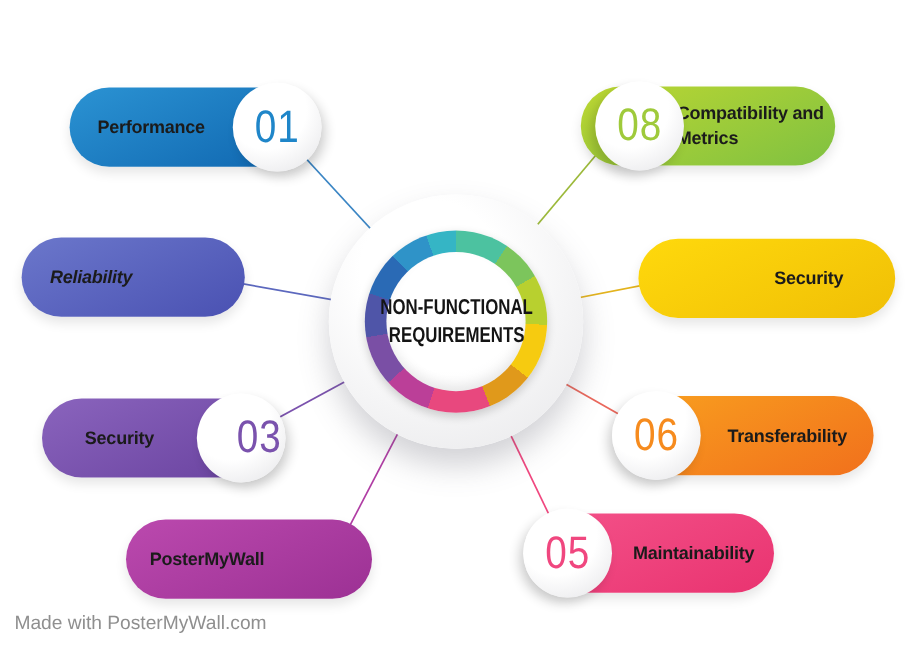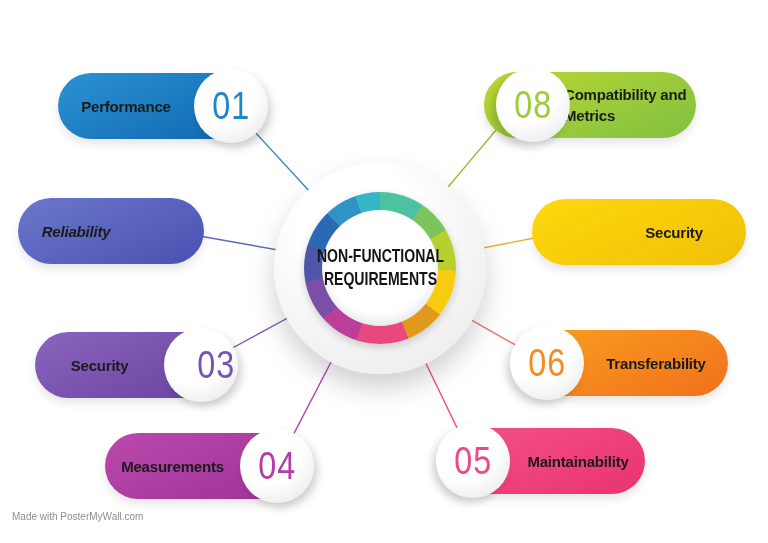--- a/index.html
+++ b/index.html
@@ -55,21 +55,21 @@
     background:radial-gradient(circle at 45% 35%, #ffffff 60%, #f2f2f3 100%);
     box-shadow:inset 0 -5px 9px rgba(0,0,0,0.07);
     display:flex;flex-direction:column;align-items:center;justify-content:center;
   }
   .center-title{
     transform:scaleX(0.78);white-space:nowrap;text-align:center;
     font-weight:700;font-size:18px;line-height:1.3;color:#141414;letter-spacing:0;
   }
   
   .credit{
-    position:absolute;left:12px;top:511px;font-size:10px;color:#8f8f8f;z-index:2;
+    position:absolute;left:12px;top:511px;font-size:16px;color:#8f8f8f;z-index:2;
   }
 </style>
 </head>
 <body>
 
 <div id="canvas">
 
   <svg id="lines" width="768" height="543">
     <line class="connector" x1="231" y1="106" x2="380" y2="268" stroke-width="1.4" stroke="#3a85c4"></line>
     <line class="connector" x1="171" y1="231" x2="380" y2="268" stroke-width="1.4" stroke="#5c68be"></line>
@@ -97,24 +97,21 @@
   <div class="item item-3 left">
     <div class="capsule" style="background: linear-gradient(155deg, rgb(138, 100, 189), rgb(104, 65, 158));"></div>
     <div class="label">Security</div>
     <div class="num-circle">
         <span class="num" style="color: rgb(122, 82, 173);">03</span>
       </div>
   </div>
 
   <div class="item item-4 left">
     <div class="capsule" style="background: linear-gradient(155deg, rgb(187, 73, 174), rgb(156, 49, 148));"></div>
-    <div class="label">Measurements</div>
-    <div class="num-circle">
-        <span class="num" style="color: rgb(177, 63, 165);">04</span>
-      </div>
+    <div class="label">PosterMyWall</div>
   </div>
 
   <div class="item item-5 right">
     <div class="capsule" style="background: linear-gradient(155deg, rgb(244, 83, 138), rgb(233, 51, 112));"></div>
     <div class="label">Maintainability</div>
     <div class="num-circle">
         <span class="num" style="color: rgb(240, 71, 127);">05</span>
       </div>
   </div>
 

